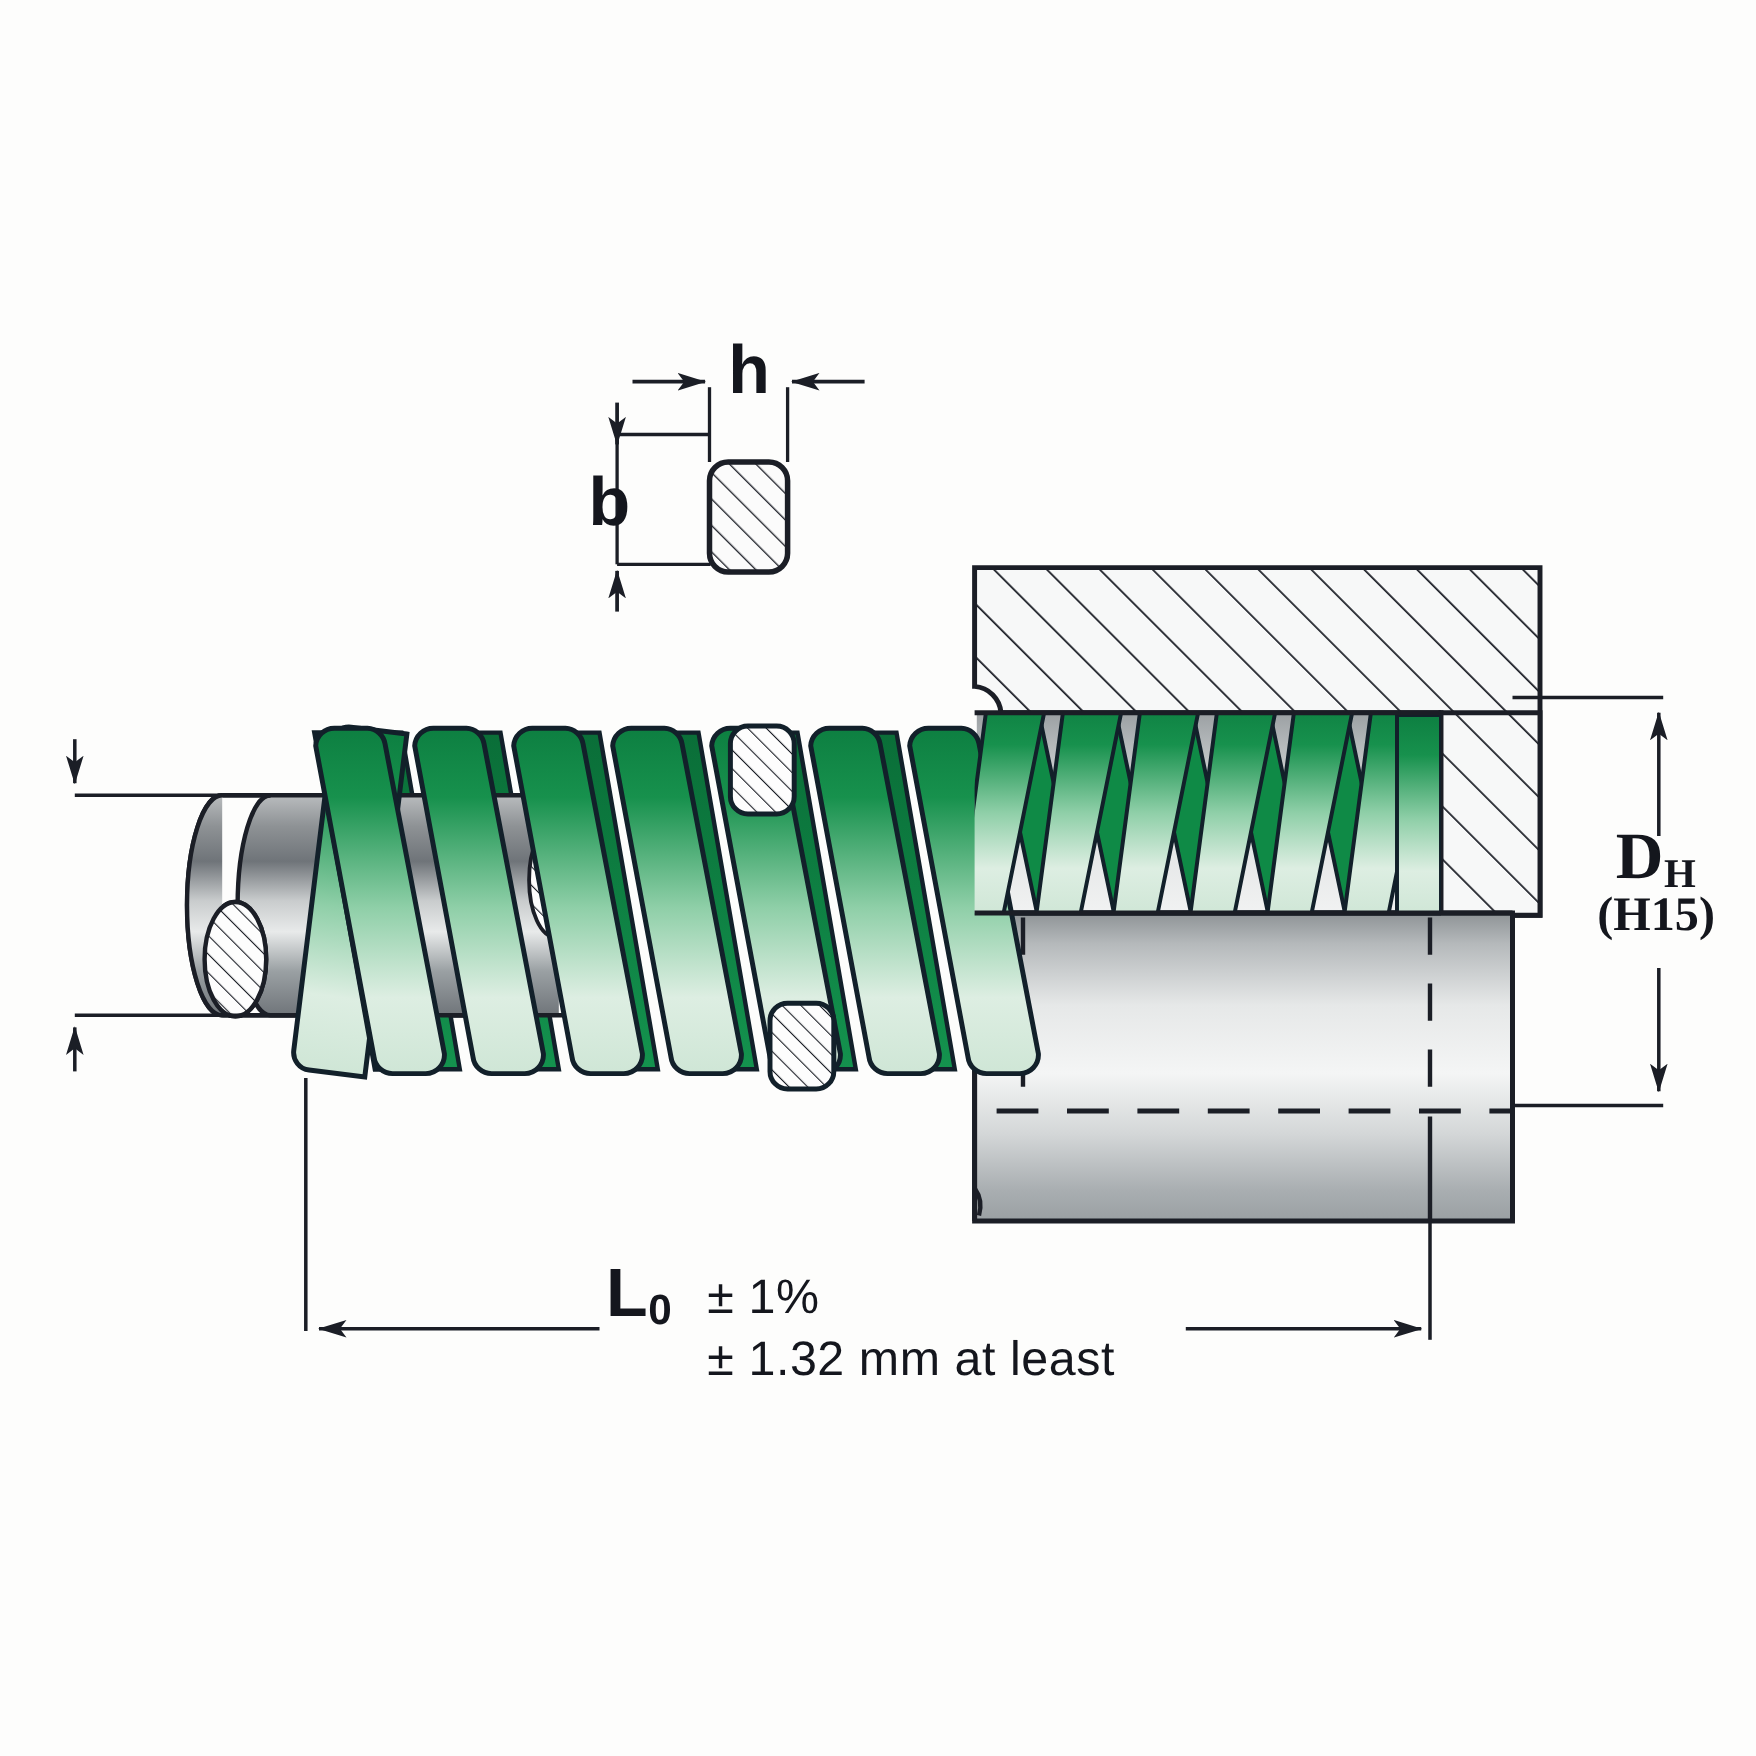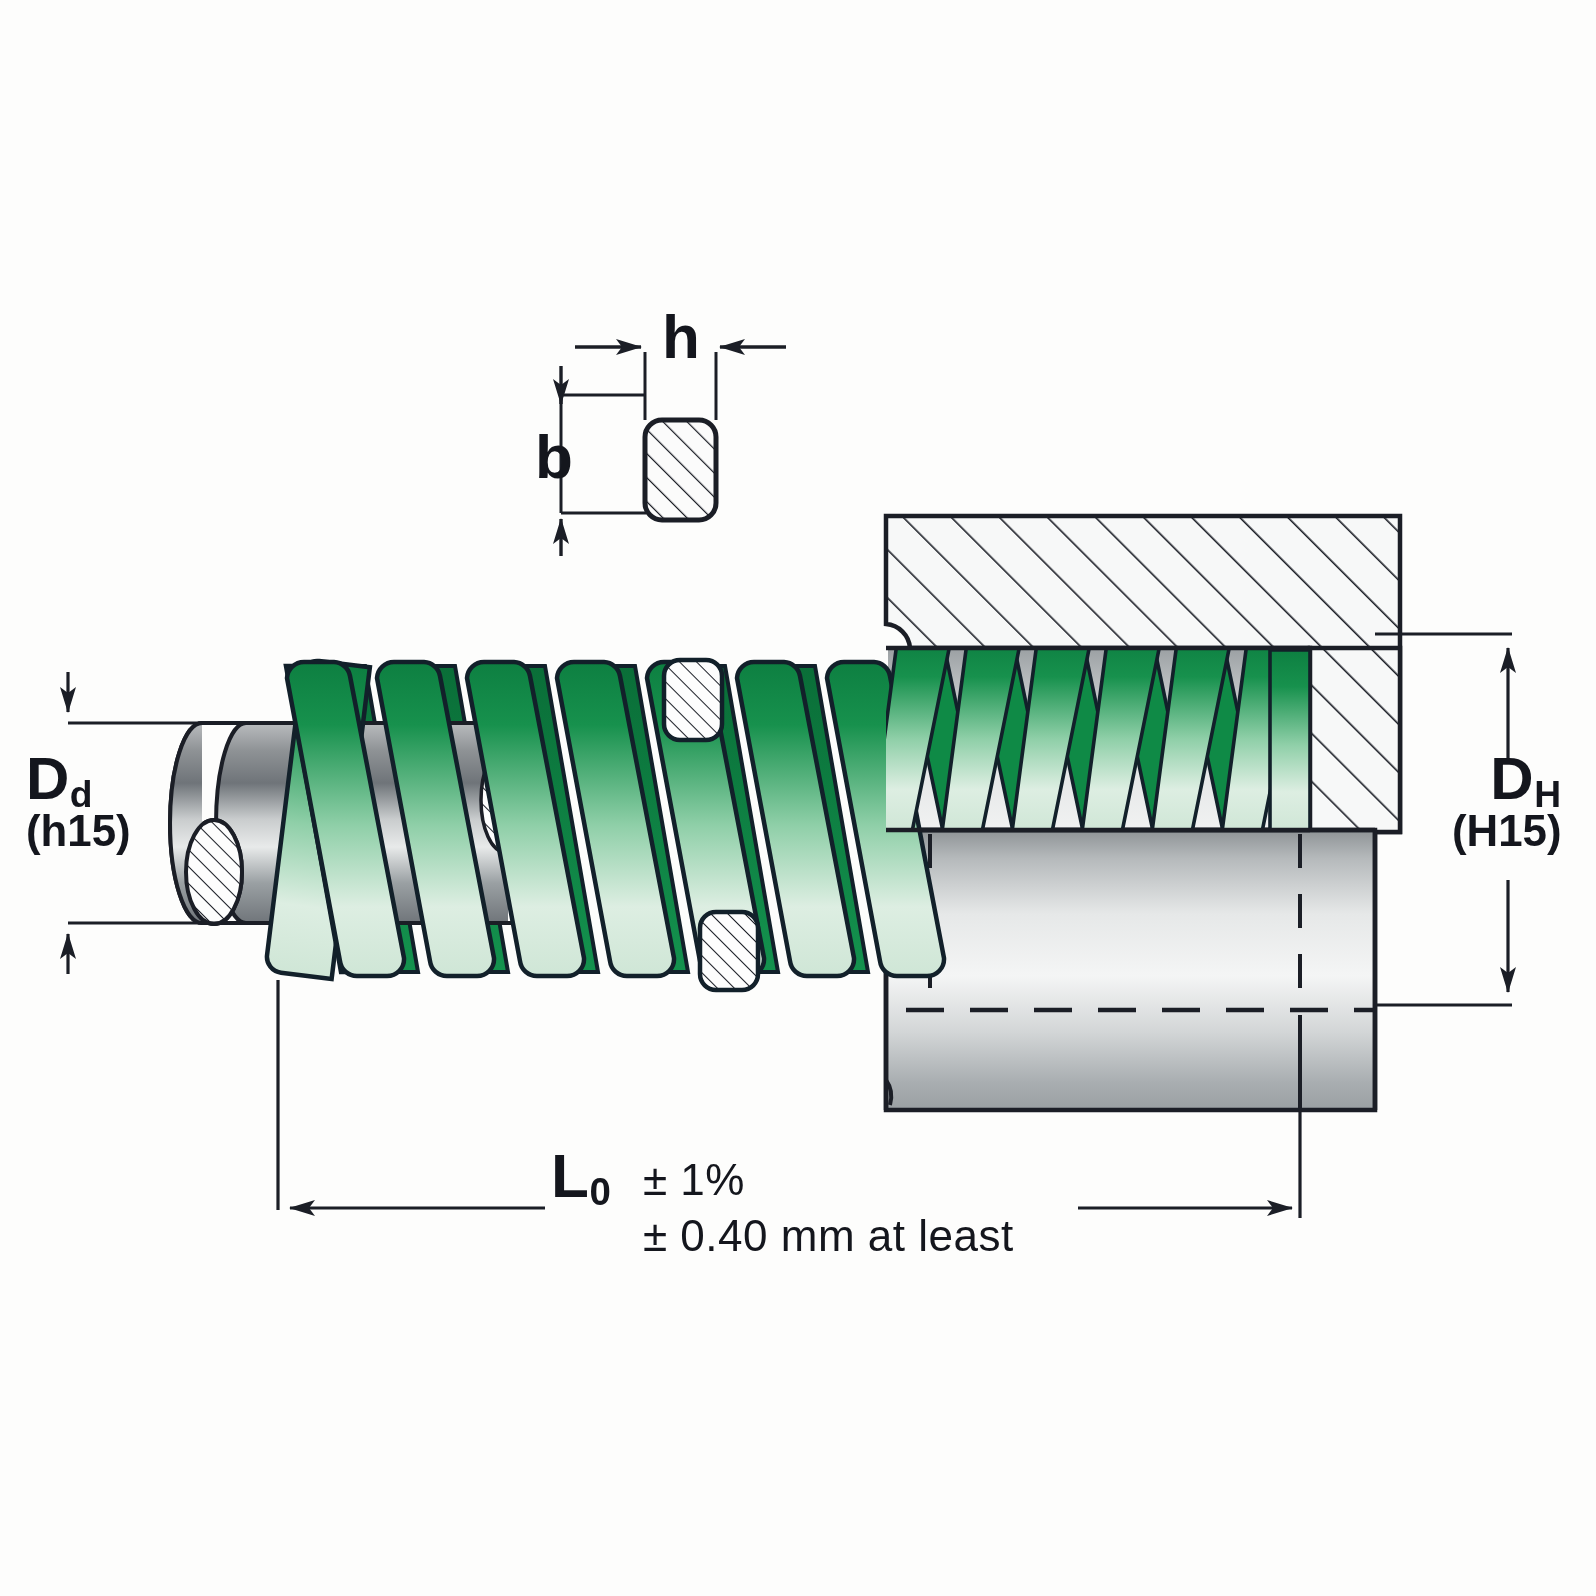--- a/index.html
+++ b/index.html
@@ -13,21 +13,21 @@
   svg#drawing{position:absolute;left:0;top:0;width:1596px;height:1596px;display:block;}
   .lbl{
     position:absolute;color:#14161d;font-weight:700;
     letter-spacing:0.5px;white-space:nowrap;line-height:1.02;
   }
   .lbl .sub{font-size:0.62em;font-weight:700;vertical-align:baseline;position:relative;top:0.22em;}
   .lbl .paren{display:block;font-size:0.73em;font-weight:700;letter-spacing:0px;}
   #label-h{left:662px;top:305px;font-size:62px;}
   #label-b{left:535px;top:425px;font-size:62px;}
   #label-Dd{left:26px;top:748px;font-size:60px;text-align:left;}
-  #label-DH{left:1452px;top:748px;font-size:60px;text-align:right;}
+  #label-DH{left:1452px;top:748px;font-size:60px;text-align:center;font-family:Liberation Serif, serif;}
   #label-L0{left:551px;top:1144px;font-size:62px;}
   #label-tol{left:643px;top:1152px;font-size:44px;font-weight:500;line-height:1.28;}
   #label-tol .t2{display:block;}
 </style>
 </head>
 <body>
 
 <div id="stage">
 
 <svg id="drawing" viewBox="0 0 1596 1596">
@@ -252,32 +252,28 @@
 </svg>
 
 <div class="lbl" id="label-h">
   <span>h</span>
 </div>
 
 <div class="lbl" id="label-b">
   <span>b</span>
 </div>
 
-<div class="lbl" id="label-Dd">
-  <span>D</span><span class="sub">d</span>
-  <span class="paren">(h15)</span>
-</div>
 
 <div class="lbl" id="label-DH">
   <span>D</span><span class="sub">H</span>
   <span class="paren">(H15)</span>
 </div>
 
 <div class="lbl" id="label-L0">
   <span>L</span><span class="sub">0</span>
 </div>
 
 <div class="lbl" id="label-tol">
   <span class="t1">± 1%</span>
-  <span class="t2">± 0.40 mm at least</span>
+  <span class="t2">± 1.32 mm at least</span>
 </div>
 
 </div>
 
 </body></html>

